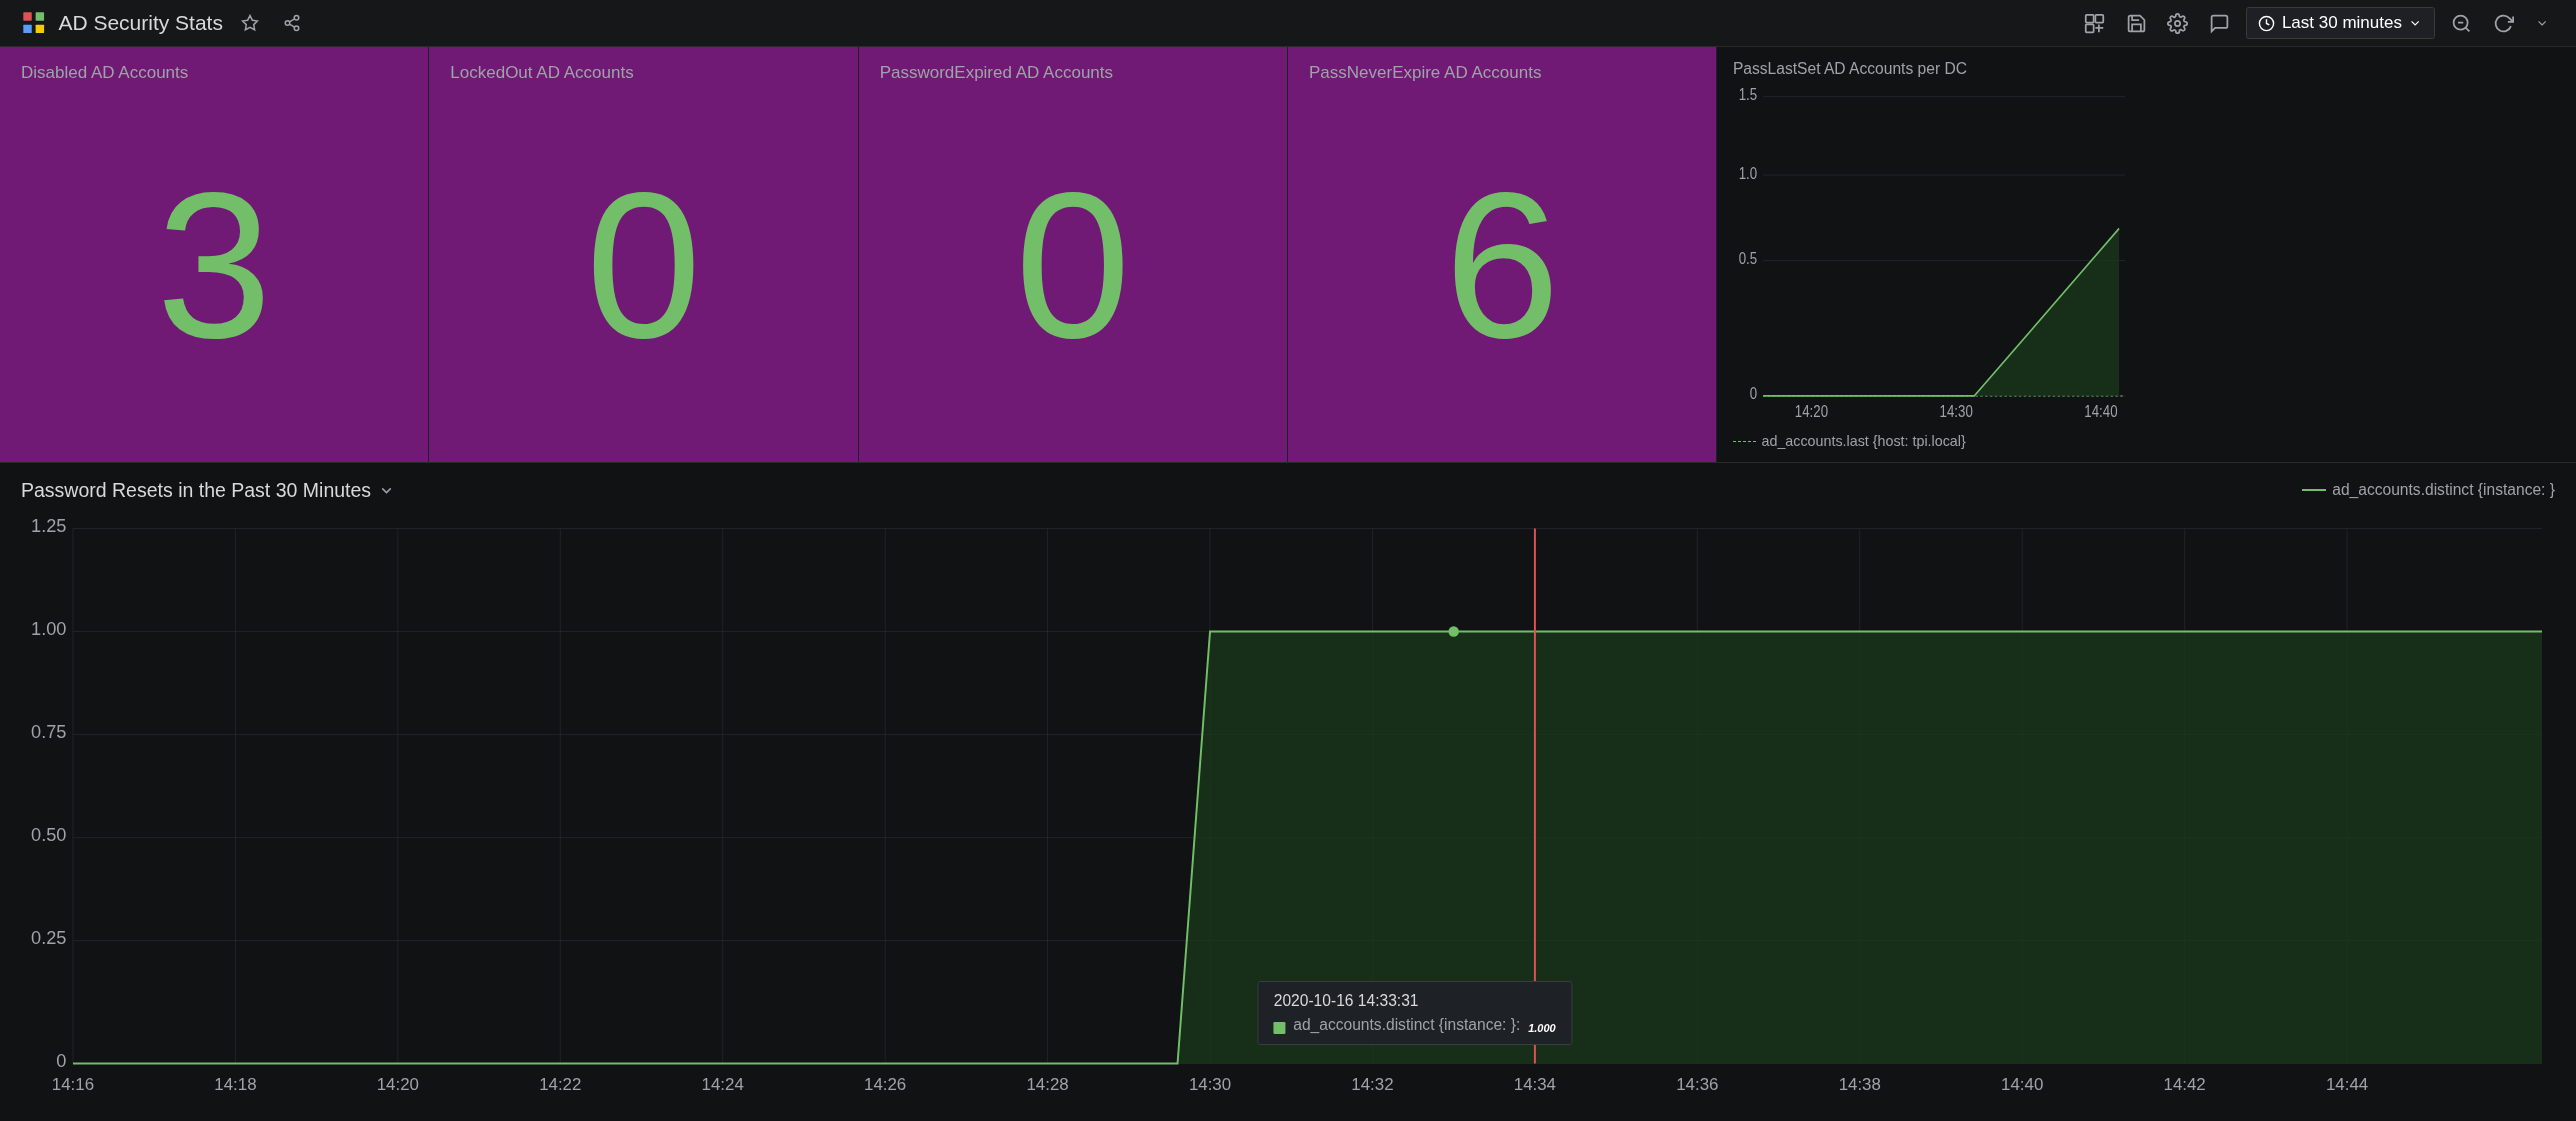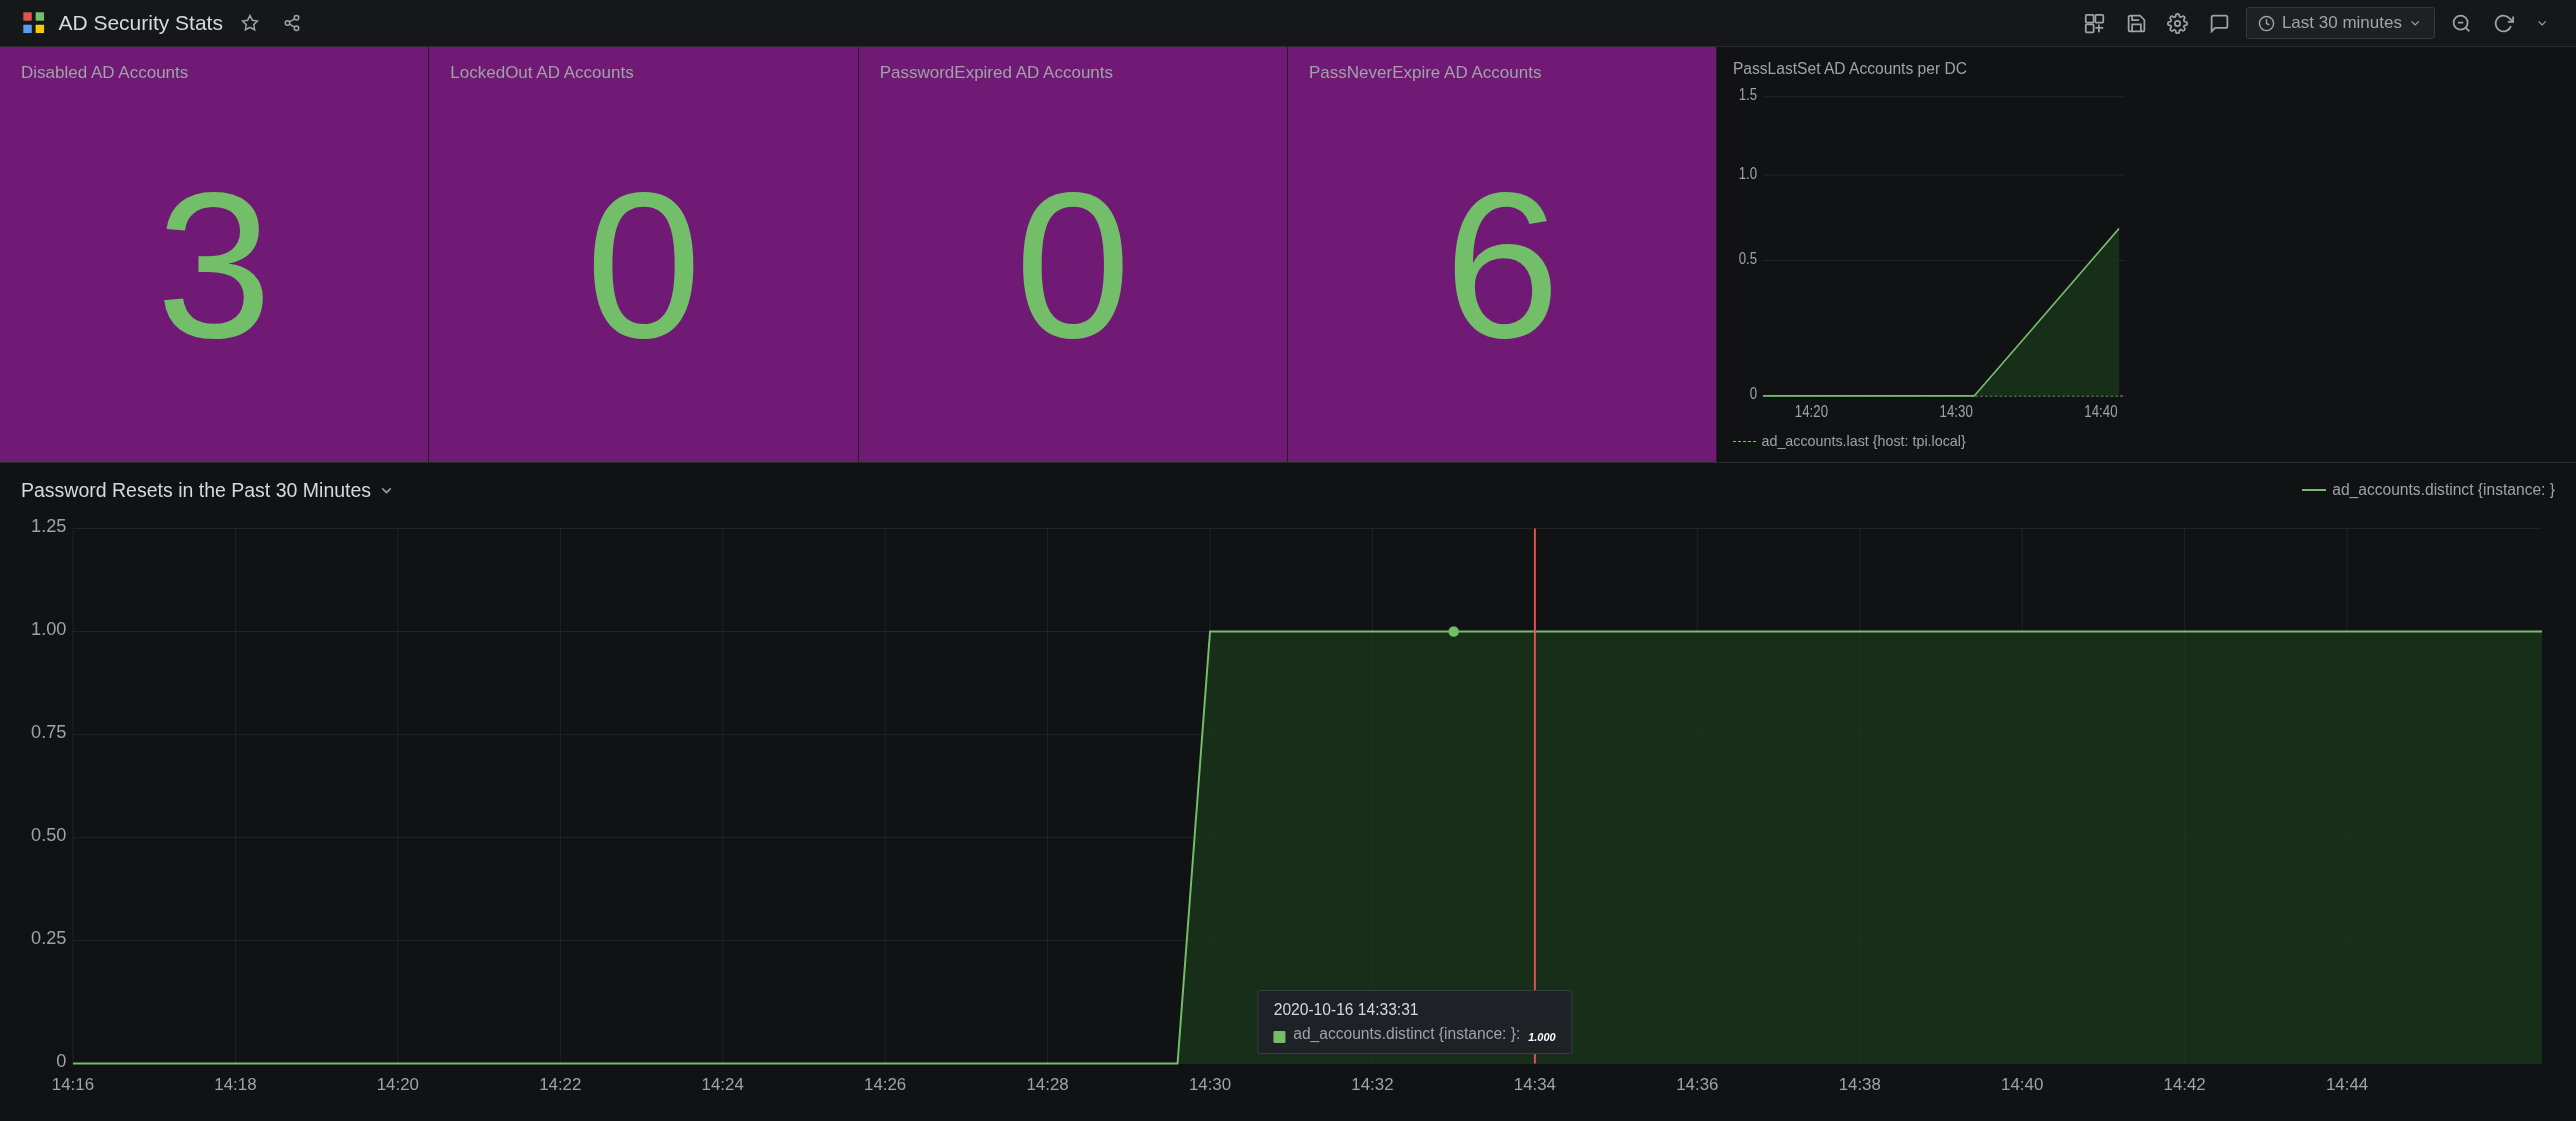--- a/index.html
+++ b/index.html
@@ -55,21 +55,21 @@
       font-size: 17px;
     }
 
     .time-range-btn {
       display: flex;
       align-items: center;
       gap: 6.5px;
       background: #1f2023;
       border: 0.6px solid #3a3a3a;
       border-radius: 2.6px;
-      color: #a3a3a3;
+      color: #ffffff;
       padding: 5.2px 11.7px;
       font-size: 17px;
       cursor: pointer;
     }
 
     
     .stat-panels {
       display: grid;
       grid-template-columns: 1fr 1fr 1fr 1fr 1fr 1fr;
       height: 416px;
@@ -416,21 +416,21 @@
       <polygon points="80,835 1780,835 1830,181 3880,181 3880,835 80,835" fill="#1a3a1a" opacity="0.7"></polygon>
 
       <polyline points="80,835 1780,835 1830,181 3880,181" fill="none" stroke="#73bf69" stroke-width="3"></polyline>
 
       <circle cx="2205" cy="181" r="8" fill="#73bf69"></circle>
 
       <line x1="2330" y1="25" x2="2330" y2="835" stroke="#e05252" stroke-width="3"></line>
     </svg>
 
     
-    <div class="tooltip-box" style="position:absolute; bottom:52px; left:55%; transform:translateX(-50%);">
+    <div class="tooltip-box" style="position:absolute; bottom:61px; left:55%; transform:translateX(-50%);">
       <div style="font-size:15.6px; color:#d8d9da;">2020-10-16 14:33:31</div>
       <div class="tooltip-row">
         <div class="tooltip-dot"></div>
         <span style="font-size:15.6px; color:#9fa3a7;">ad_accounts.distinct {instance: }:</span>
         <span class="tooltip-value" style="font-size:11px;font-style:italic;">1.000</span>
       </div>
     </div>
   </div>
 </div>
 

